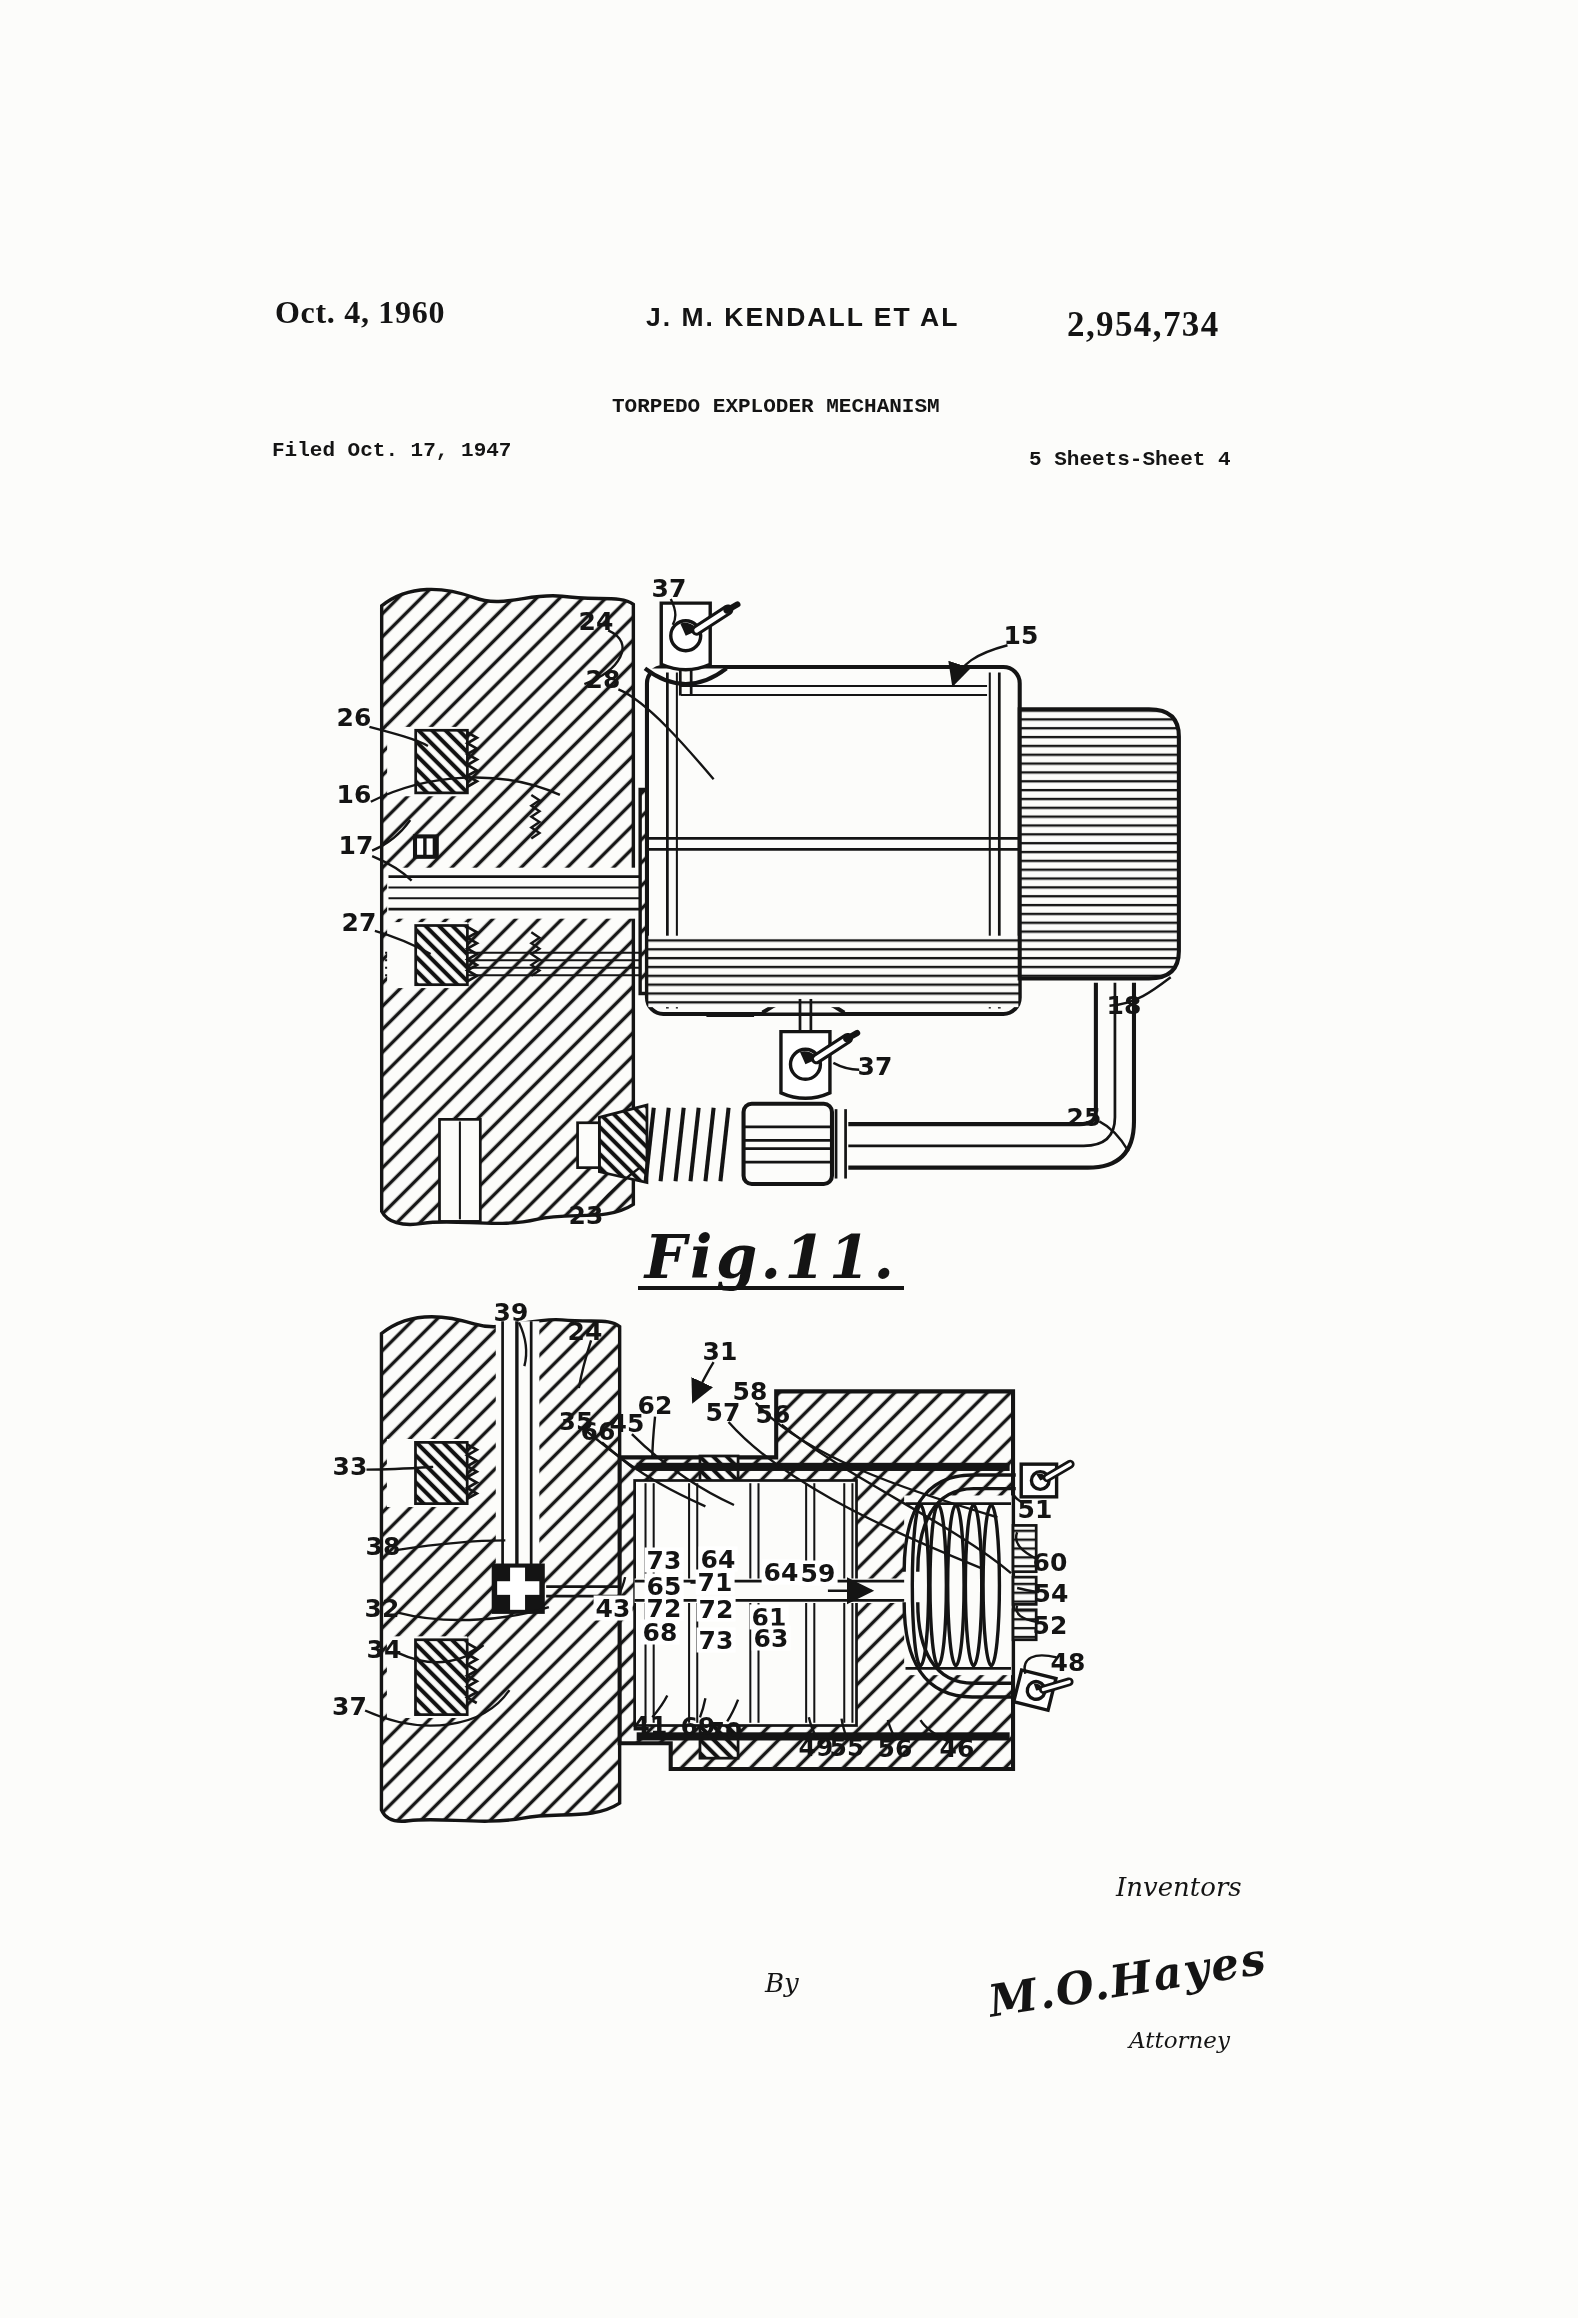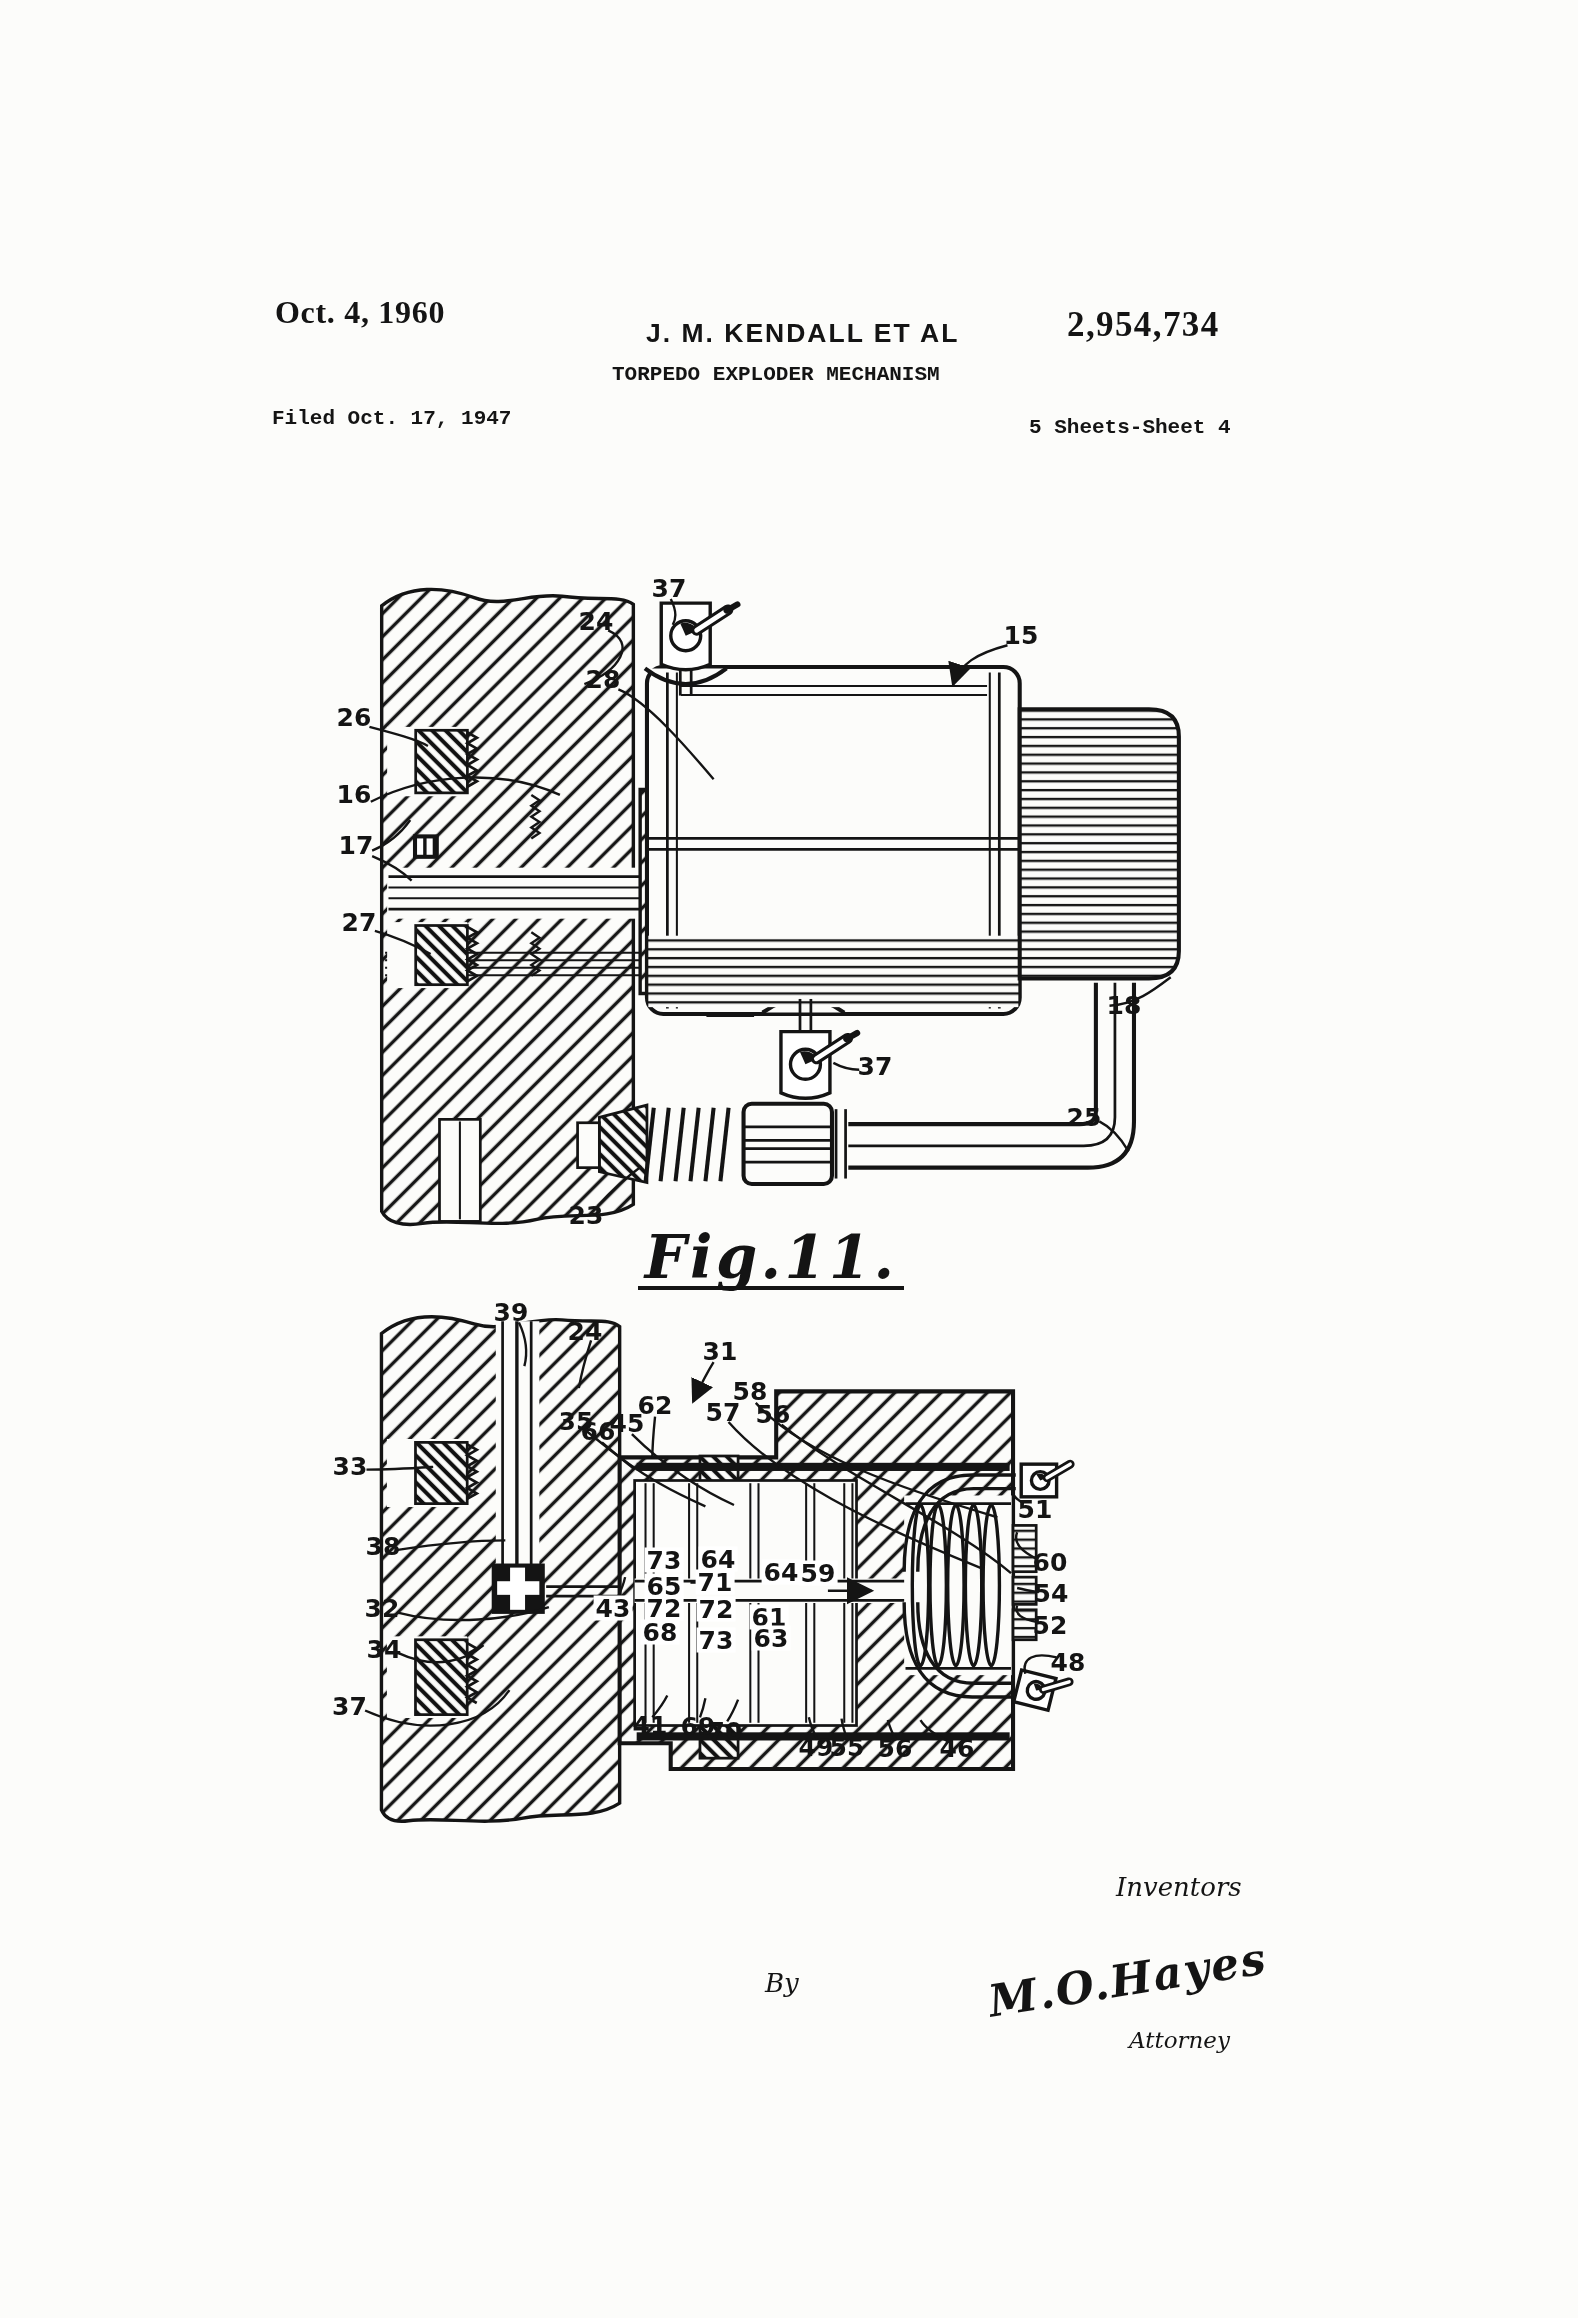--- a/index.html
+++ b/index.html
@@ -2,21 +2,21 @@
 <html style="font-size:11px"><head>
 <meta charset="utf-8">
 <style>
   html,body{margin:0;padding:0;background:#e8e8e8;}
   #page{position:relative;width:1578px;height:2319px;background:#fcfcfa;overflow:hidden;
         font-family:"Liberation Serif",serif;color:#141414;}
   .abs{position:absolute;}
   .h-date{font-size:32px;font-weight:bold;letter-spacing:0.7px;}
   .h-inv{font-family:"Liberation Sans",sans-serif;font-size:26.5px;font-weight:bold;letter-spacing:2px;}
   .h-num{font-size:35px;font-weight:bold;letter-spacing:1.4px;}
-  .h-mono{font-family:"Liberation Mono",monospace;font-size:21px;font-weight:bold;letter-spacing:0px;}
+  .h-mono{font-family:"Liberation Mono",monospace;font-size:21px;font-weight:bold;letter-spacing:0px;margin-top:32px;}
   .figlabel{font-family:"DejaVu Serif",serif;font-style:italic;font-weight:bold;font-size:59px;
             letter-spacing:3.4px;border-bottom:4.8px solid #141414;padding:0 6.8px 0 6.8px;line-height:0.95;}
   .fig{position:absolute;}
   .num{position:absolute;transform:translate(-50%,-50%);font-family:"DejaVu Sans",sans-serif;
        font-size:25px;font-weight:bold;white-space:nowrap;}
   .num.boxed{background:#ffffff;padding:0 2px;line-height:1.0;}
   .sig{font-family:"DejaVu Serif",serif;font-style:italic;}
   .sig-small{font-size:26px;}
   .sig-big{font-size:48px;font-weight:bold;letter-spacing:1.4px;}
   .sig-hand{font-size:44px;font-weight:600;transform:rotate(-9deg);letter-spacing:2px;}
@@ -60,21 +60,21 @@
         <rect x="-26" y="-24" width="52" height="48" fill="#fff" stroke="#141414" stroke-width="5"></rect>
         <circle cx="2" cy="0" r="13" fill="#fff" stroke="#141414" stroke-width="5"></circle>
         <path d="M-4,-9 a13,13 0 0 1 16,5 L2,0 Z" fill="#141414"></path>
         <path d="M12,-4 L46,-24" stroke="#141414" stroke-width="13" stroke-linecap="round"></path>
         <path d="M12,-4 L46,-24" stroke="#fff" stroke-width="5" stroke-linecap="round"></path>
       </g>
     </defs>
   </svg>
 
   <div class="abs h-date" style="left:275px;top:294px;">Oct. 4, 1960</div>
-  <div class="abs h-inv" style="left:646px;top:318px;">J. M. KENDALL ET AL</div>
+  <div class="abs h-inv" style="left:646px;top:302px;">J. M. KENDALL ET AL</div>
   <div class="abs h-num" style="left:1067px;top:305px;">2,954,734</div>
   <div class="abs h-mono" style="left:612px;top:363px;">TORPEDO EXPLODER MECHANISM</div>
   <div class="abs h-mono" style="left:272px;top:407px;">Filed Oct. 17, 1947</div>
   <div class="abs h-mono" style="left:1029px;top:416px;">5 Sheets-Sheet 4</div>
 
 
   <div class="fig" style="left:327px;top:565px;width:912px;height:687px;">
     <svg width="912" height="687" viewBox="0 0 1340 1010">
 
       <path d="M80,60 C120,28 172,32 216,48 C258,64 300,40 345,46 C396,53 432,44 450,58 L450,940 C410,966 358,950 308,962 C248,976 188,960 140,968 C110,973 88,966 80,950 Z" fill="url(#hA)" stroke="#141414" stroke-width="5"></path>

